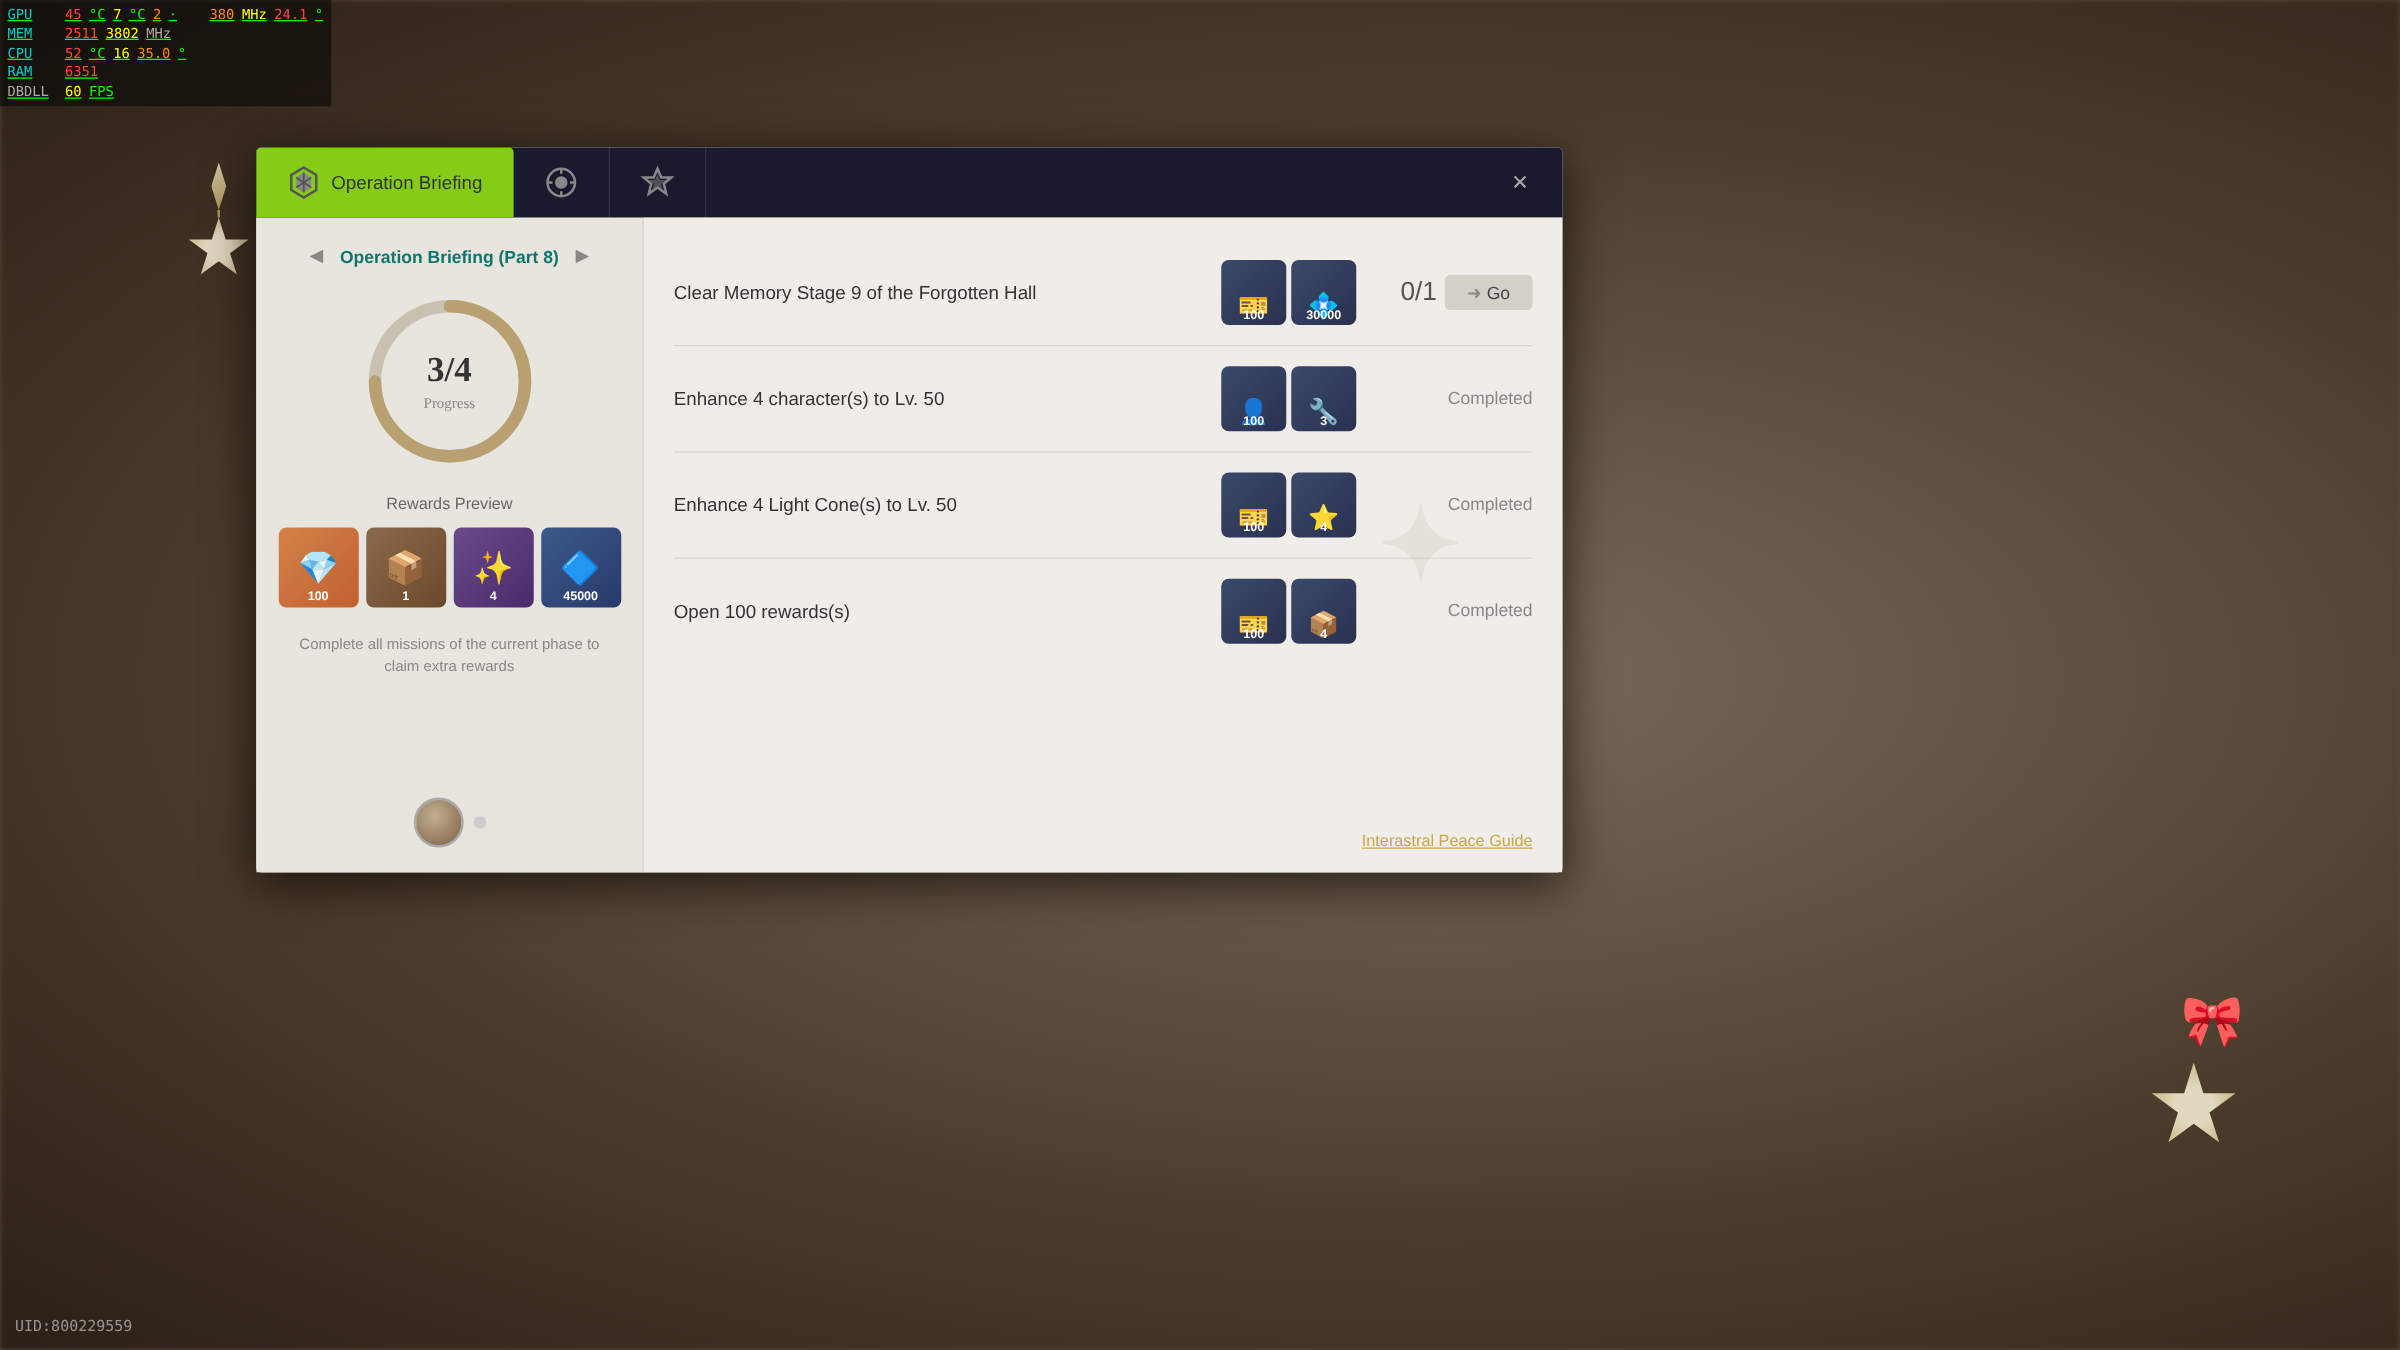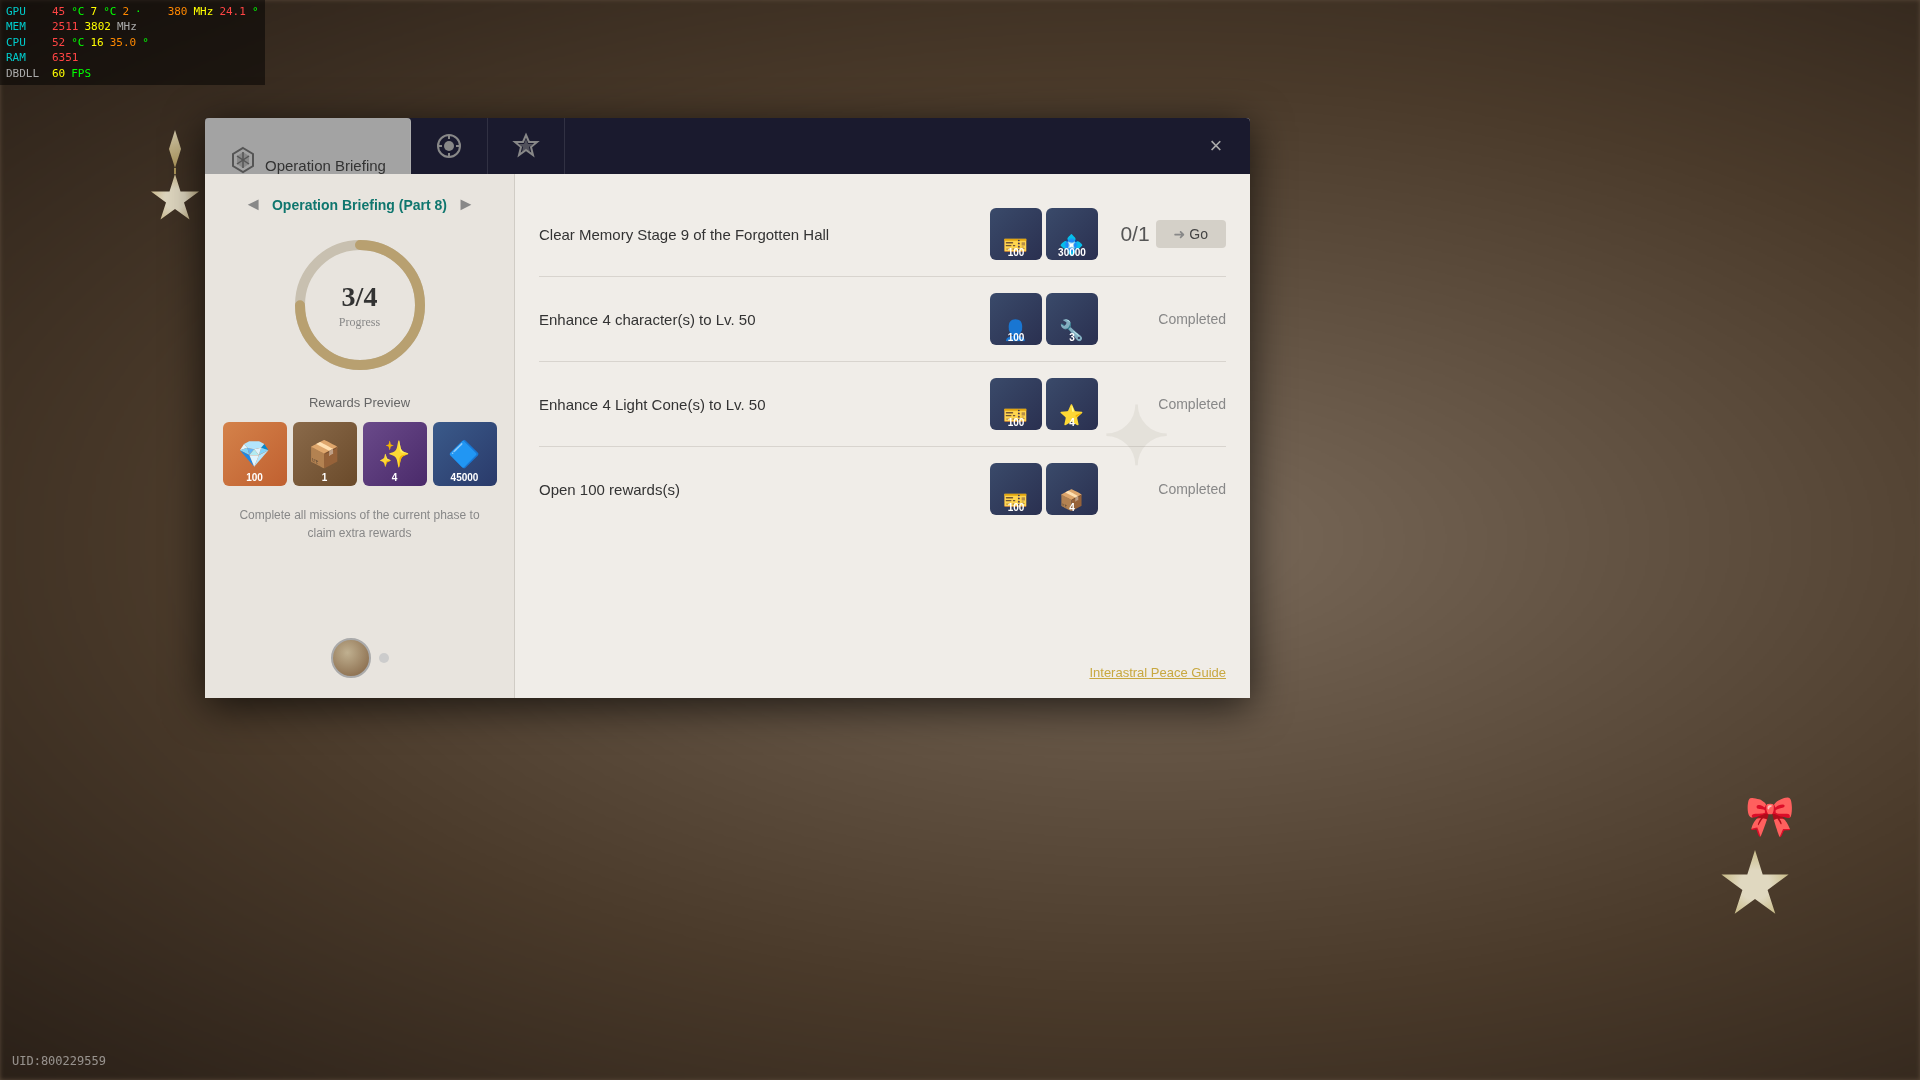--- a/index.html
+++ b/index.html
@@ -26,20 +26,21 @@
       position: absolute;
       top: 0;
       left: 0;
       font-family: monospace;
       font-size: 11px;
       line-height: 1.4;
       padding: 4px 6px;
       background: rgba(0,0,0,0.5);
       color: #00ff00;
       z-index: 100;
+      text-decoration: underline;
     }
     .hud .row { display: flex; gap: 6px; }
     .hud .label { color: #00cccc; min-width: 40px; }
     .hud .val { color: #ff4444; }
     .hud .val2 { color: #ffff00; }
     .hud .val3 { color: #ff8800; }
     .hud .fps { color: #00ff00; }
 
     
     .uid {
@@ -82,24 +83,23 @@
       align-items: center;
       gap: 8px;
       padding: 0 24px;
       cursor: pointer;
       color: #aaa;
       font-size: 15px;
       border-right: 1px solid rgba(255,255,255,0.1);
     }
 
     .tab.active {
-      background: #a3a3a3;
+      background: #84cc16;
       color: #333;
       border-radius: 4px 4px 0 0;
-      align-items: flex-end;
     }
 
     .tab-icon {
       width: 28px;
       height: 28px;
       display: flex;
       align-items: center;
       justify-content: center;
     }
 
@@ -297,21 +297,21 @@
       display: flex;
       flex-direction: column;
       gap: 0;
     }
 
     .mission-row {
       display: flex;
       align-items: center;
       padding: 16px 0;
       border-bottom: 1px solid #d8d4ce;
-      gap: 8px;
+      gap: 21px;
     }
 
     .mission-row:last-child { border-bottom: none; }
 
     .mission-desc {
       flex: 1;
       font-size: 15px;
       color: #333;
       line-height: 1.4;
     }

